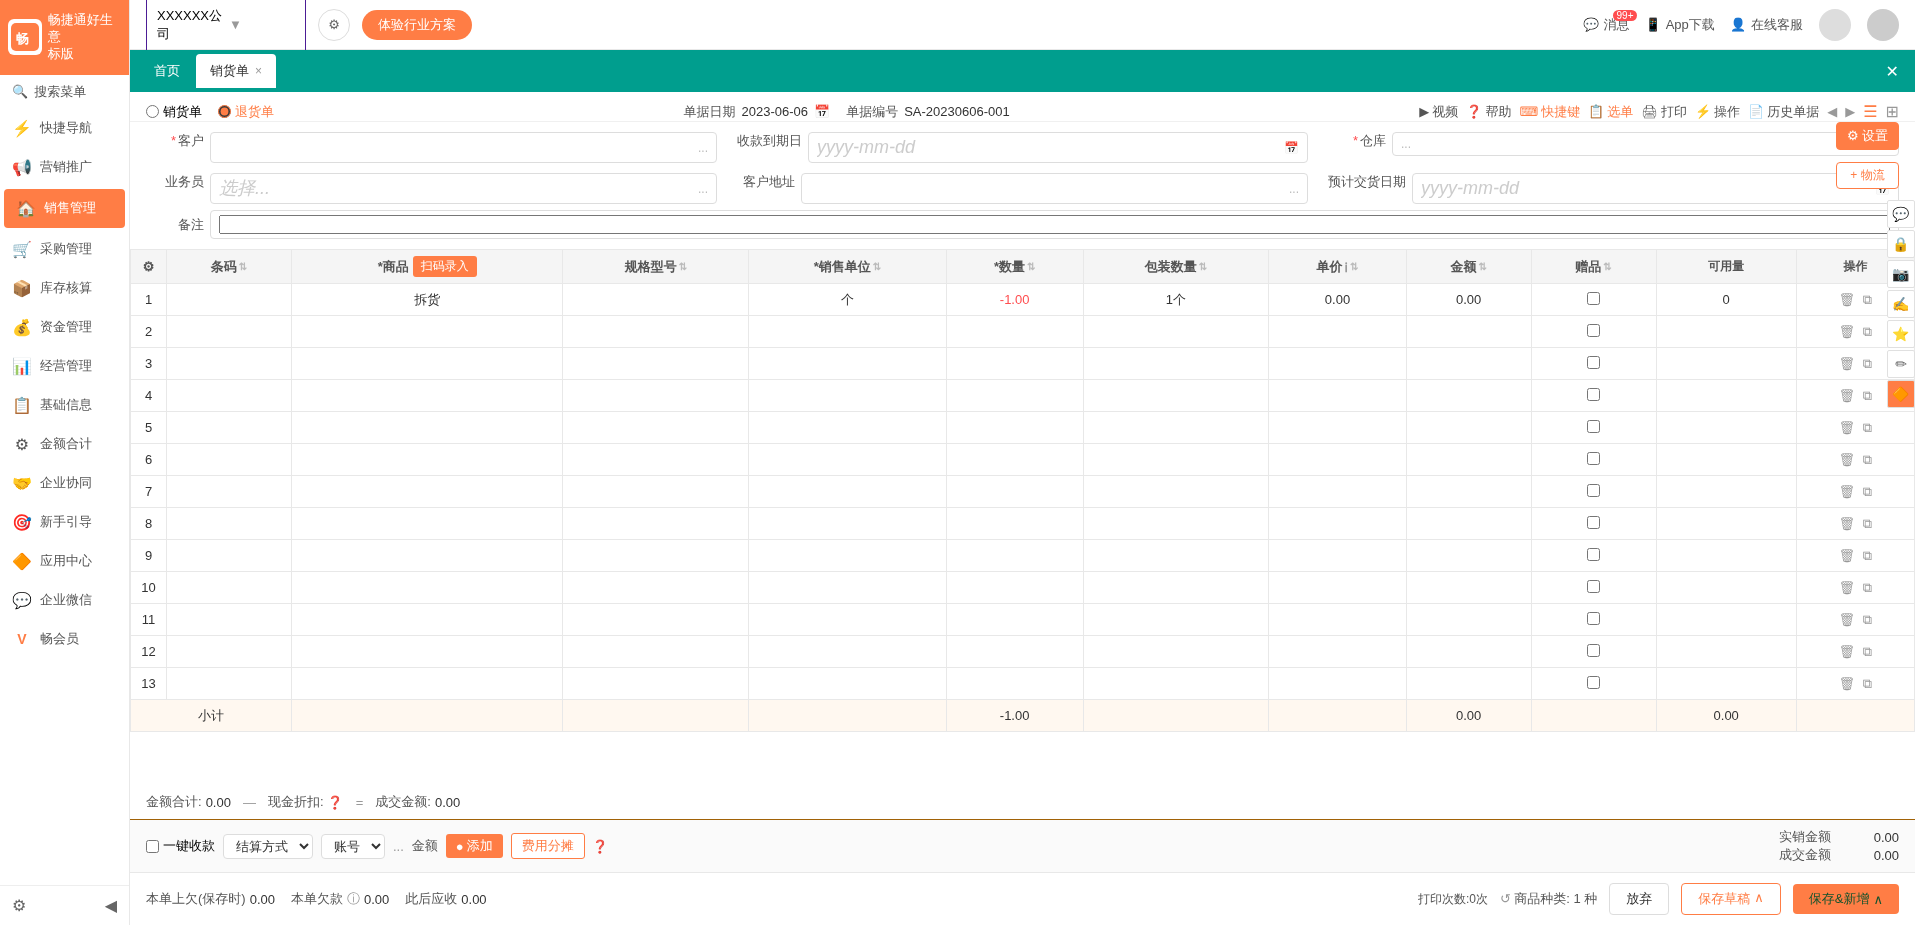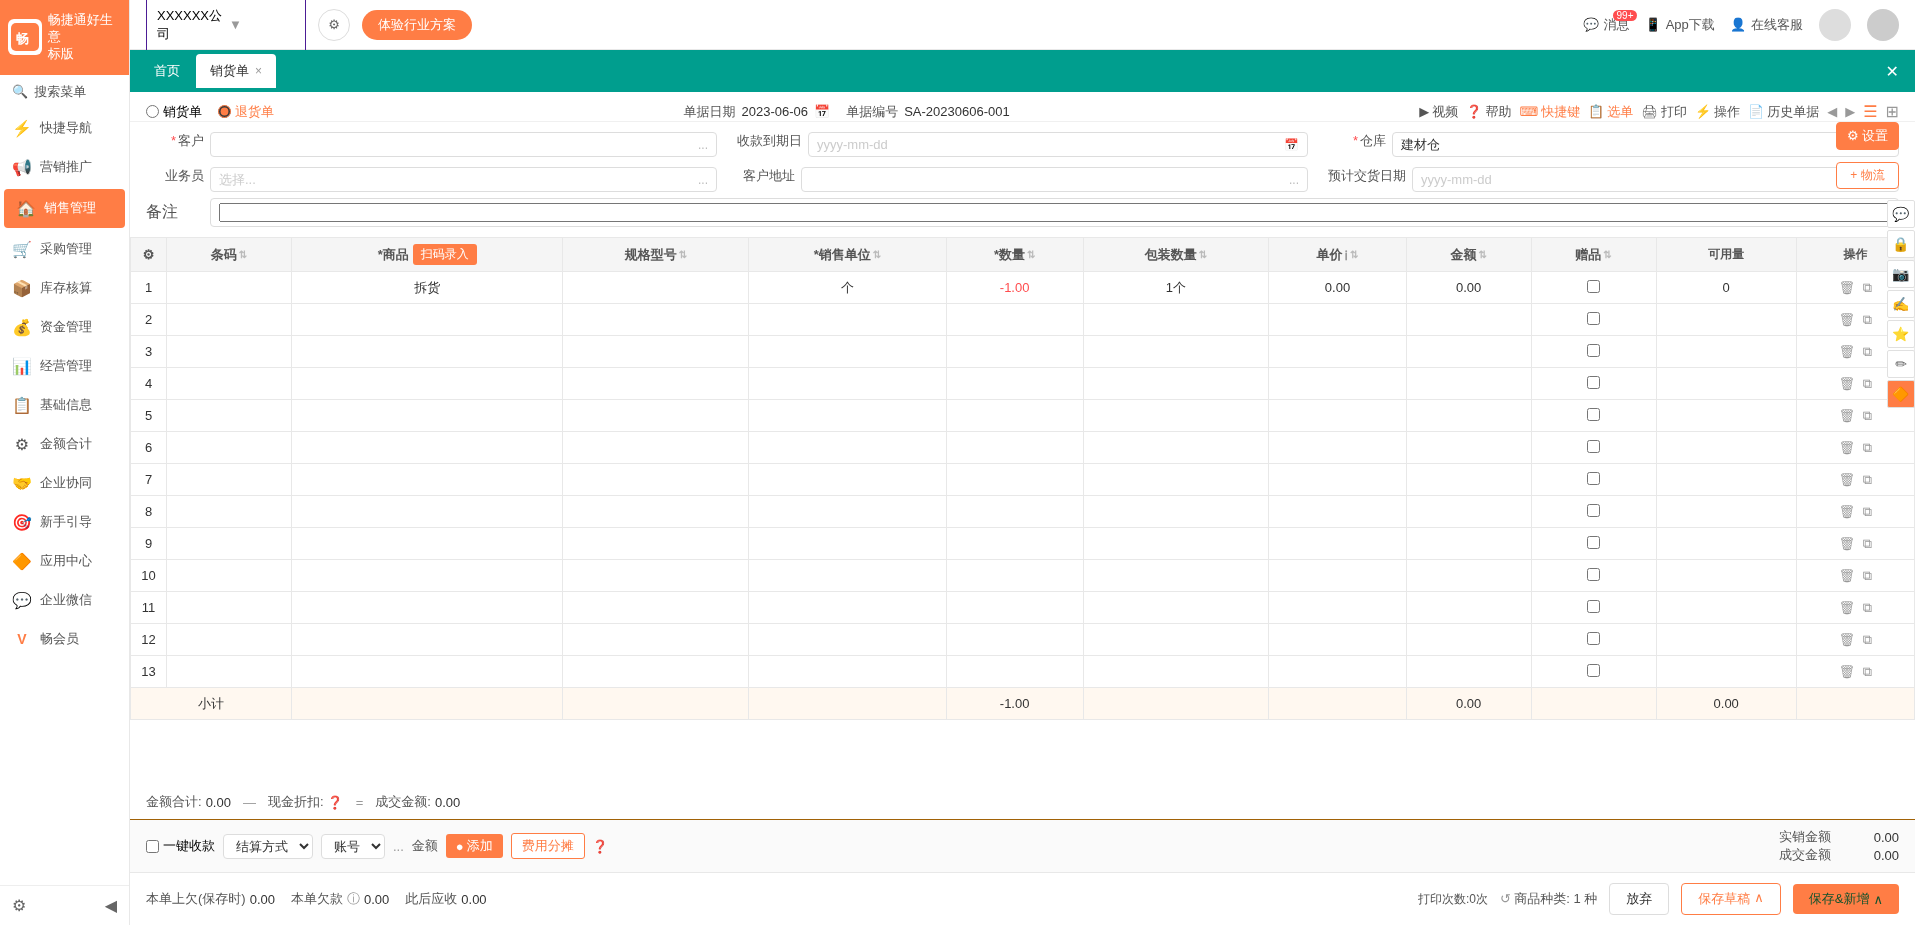--- a/index.html
+++ b/index.html
@@ -95,25 +95,25 @@
     .float-btn { width: 28px; height: 28px; background: #fff; border: 1px solid #e0e0e0; display: flex; align-items: center; justify-content: center; cursor: pointer; font-size: 14px; color: #666; border-radius: 2px; }
     .float-btn.active { background: #ff7d45; color: #fff; }
     input[type=checkbox] { accent-color: #ff7d45; }
 
     .form-section { padding: 10px 16px; }
     .form-grid { display: grid; grid-template-columns: 1fr 1fr 1fr; gap: 10px 20px; }
     .form-cell { display: flex; align-items: flex-start; gap: 6px; }
     .form-cell .label { color: #555; white-space: nowrap; font-size: 13px; min-width: 58px; text-align: right; }
     .form-cell .label.req::before { content: '*'; color: #ff4d4f; margin-right: 2px; }
     .form-cell .input-wrap { flex: 1; display: flex; align-items: center; border: 1px solid #ddd; border-radius: 4px; padding: 4px 8px; background: #fff; }
-    .form-cell .input-wrap input { border: none; outline: none; flex: 1; font-size: 13px; color: #333; background: transparent; }
+    .form-cell .input-wrap input { border: none; outline: none; flex: 1; font-size: 18px; color: #333; background: transparent; font-style: italic; }
     .form-cell .input-wrap input::placeholder { color: #ccc; }
     .form-cell .input-wrap .suffix { color: #bbb; font-size: 12px; cursor: pointer; }
     .remarks-row { display: flex; align-items: center; gap: 6px; margin-top: 6px; }
-    .remarks-row .label { color: #555; font-size: 16px; min-width: 58px; }
+    .remarks-row .label { color: #555; font-size: 13px; min-width: 58px; text-align: right; }
     .remarks-row .input-wrap { flex: 1; border: 1px solid #ddd; border-radius: 4px; padding: 4px 8px; }
   </style>
 </head>
 <body>
 
 <div class="sidebar">
   <div class="sidebar-header">
     <div class="logo-icon">
       <svg viewBox="0 0 28 28" fill="none">
         <rect width="28" height="28" rx="5" fill="#ff7d45"></rect>
@@ -311,21 +311,20 @@
           <span class="label">收款到期日</span>
           <div class="input-wrap" style="flex:1;">
             <input type="text" placeholder="yyyy-mm-dd" style="">
             <span class="suffix">📅</span>
           </div>
         </div>
 
         <div class="form-cell">
           <span class="label req">仓库</span>
           <div class="input-wrap" style="flex:1;">
-            <input type="text" value="建材仓" style="">
             <span class="suffix">...</span>
           </div>
         </div>
 
         <div class="form-cell">
           <span class="label">业务员</span>
           <div class="input-wrap" style="flex:1;">
             <input type="text" placeholder="选择..." style="">
             <span class="suffix">...</span>
           </div>

